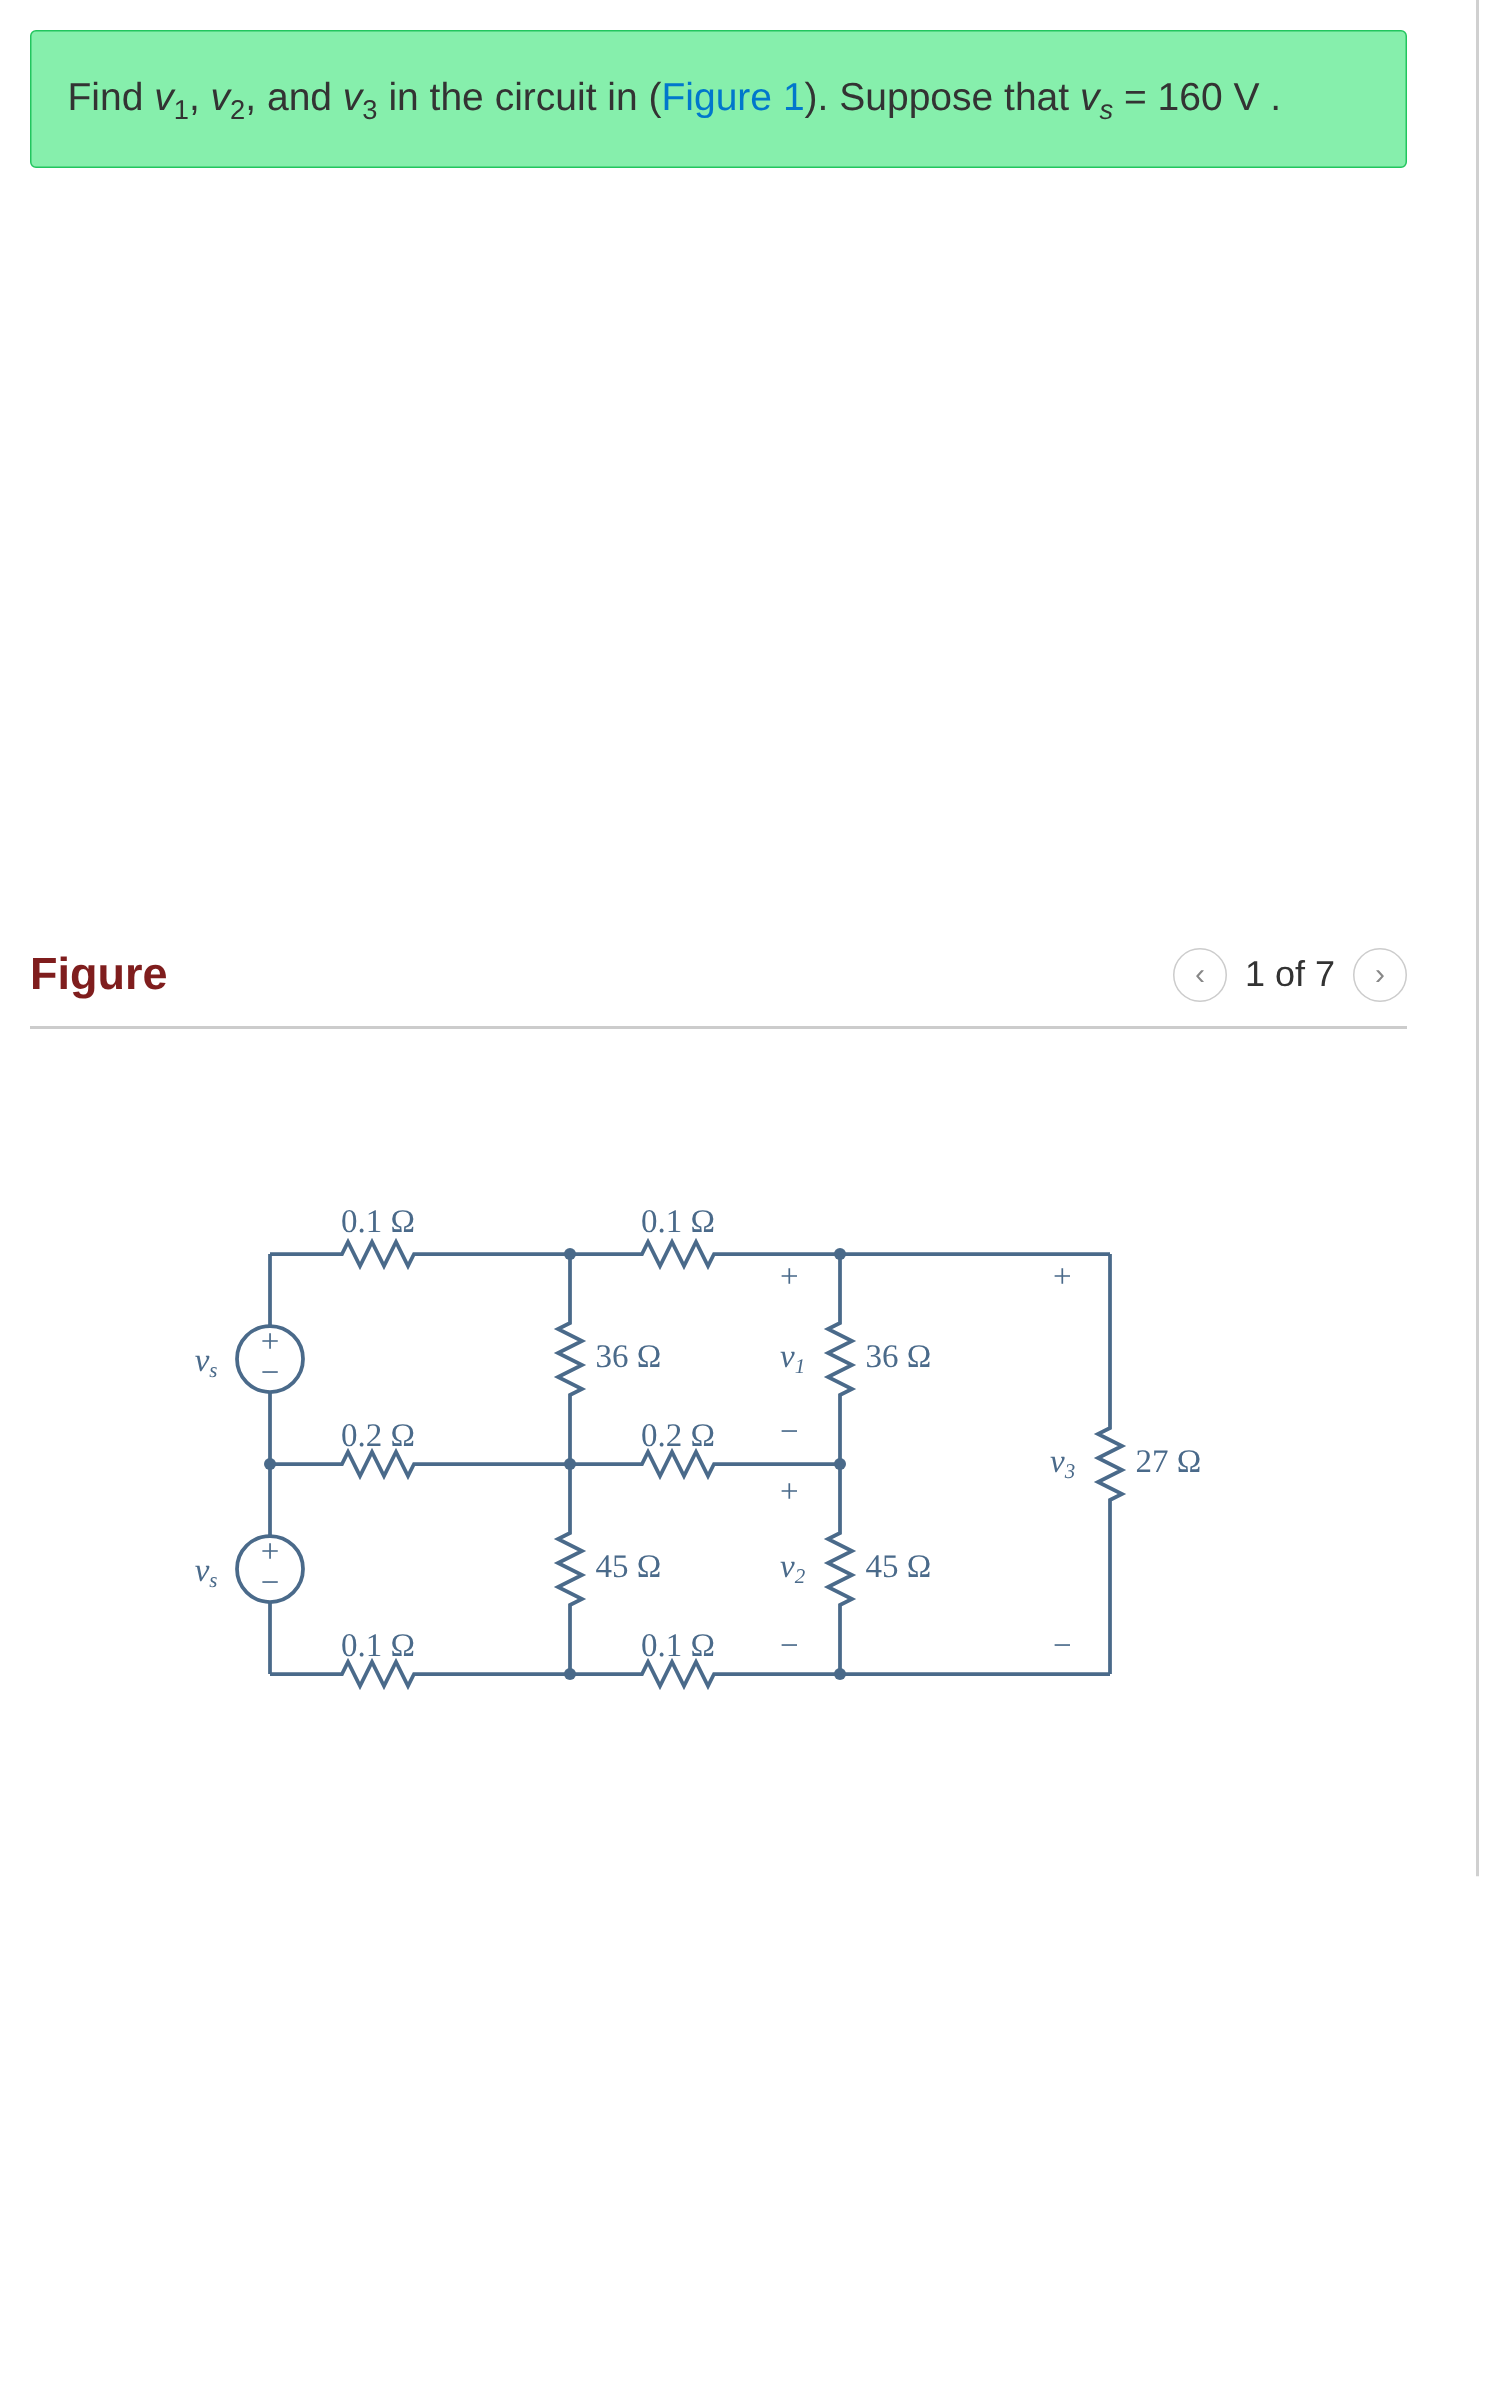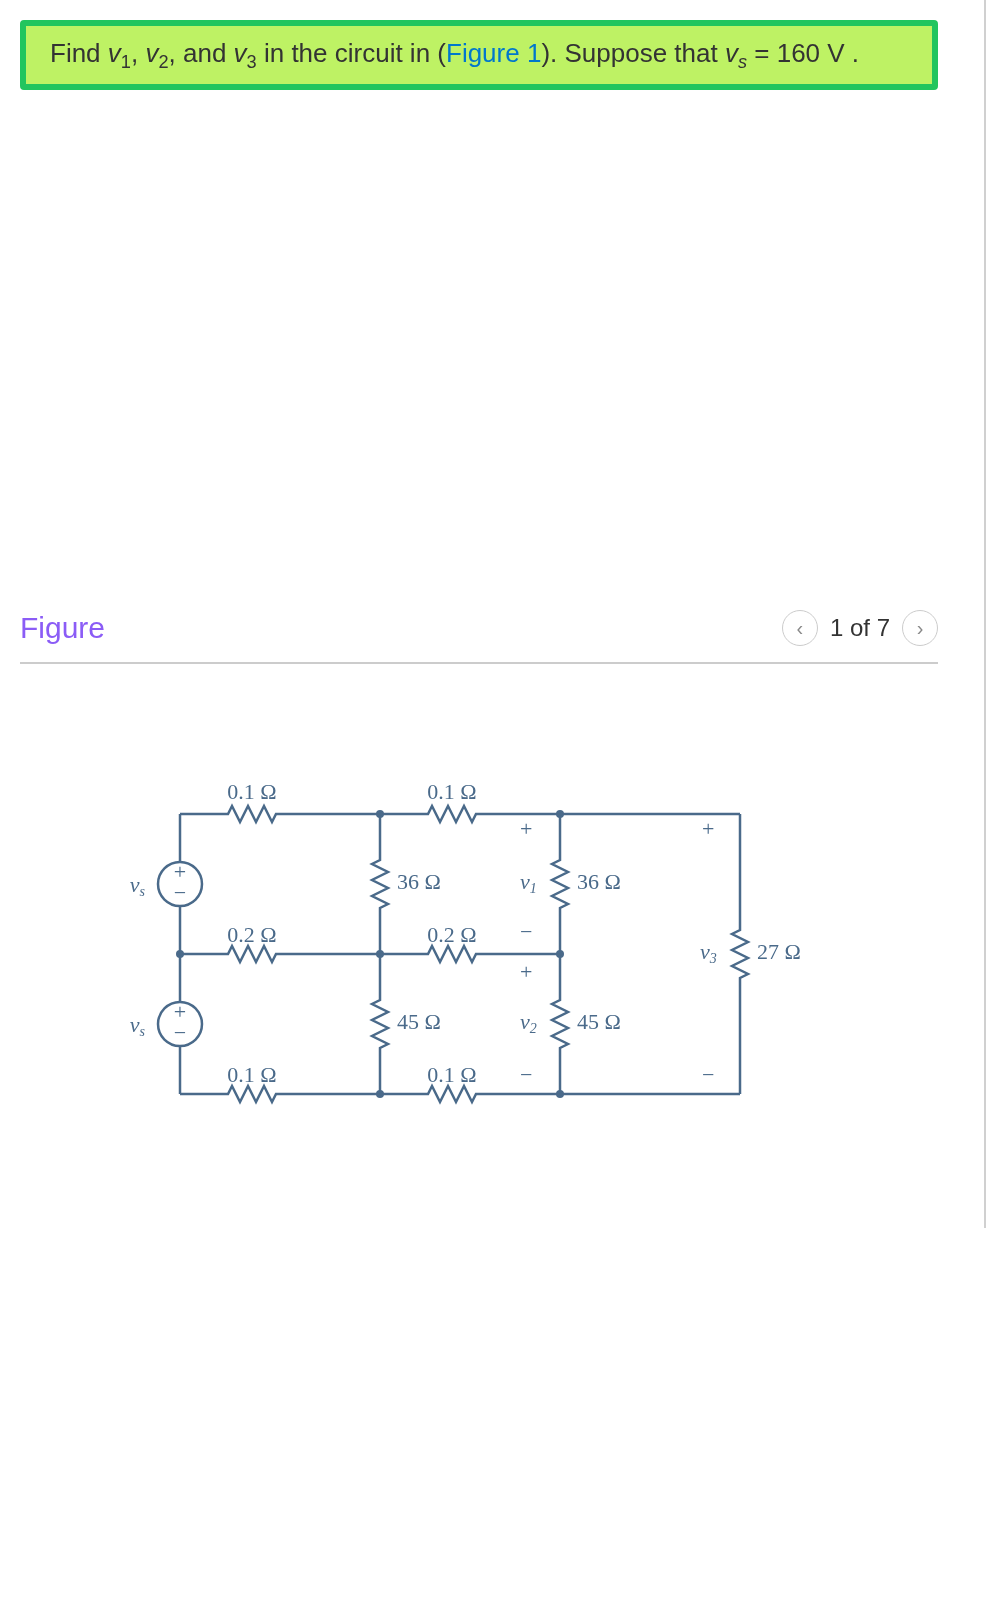--- a/index.html
+++ b/index.html
@@ -16,24 +16,24 @@
     }
     .right-border {
       position: absolute;
       right: 12px;
       top: 0;
       bottom: 0;
       width: 2px;
       background: #d0d0d0;
     }
     .problem-box {
-      background: #bef264;
-      border: 6px solid #22c55e;
+      background: #86efac;
+      border: 1px solid #22c55e;
       border-radius: 4px;
-      padding: 8px 24px;
+      padding: 24px 24px;
       margin-bottom: 40px;
       margin-right: 40px;
     }
     .problem-text {
       font-size: 26px;
       color: #333333;
       line-height: 1.5;
     }
     .problem-text .link {
       color: #0077cc;
@@ -52,22 +52,22 @@
       display: flex;
       justify-content: space-between;
       align-items: center;
       border-bottom: 2px solid #cccccc;
       padding-bottom: 16px;
       margin-bottom: 40px;
       margin-right: 40px;
     }
     .figure-title {
       font-size: 30px;
-      font-weight: normal;
-      color: #8b5cf6;
+      font-weight: bold;
+      color: #7f1d1d;
     }
     .figure-nav {
       display: flex;
       align-items: center;
       gap: 12px;
     }
     .nav-btn {
       width: 36px;
       height: 36px;
       border-radius: 50%;

